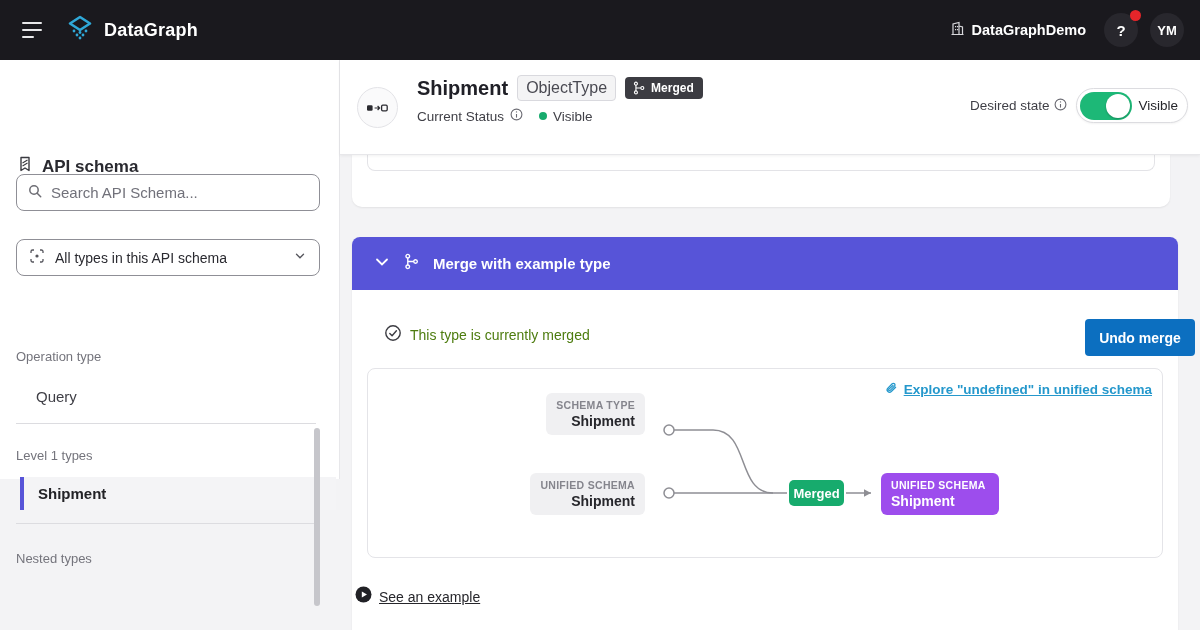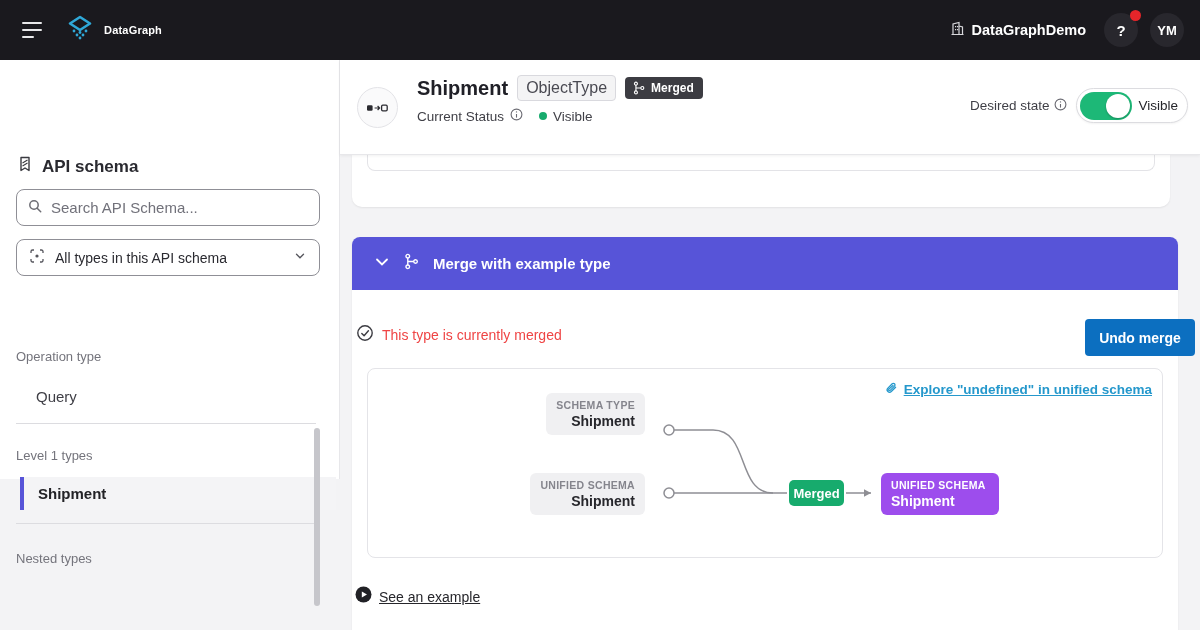--- a/index.html
+++ b/index.html
@@ -7,36 +7,36 @@
   body { font-family:"Liberation Sans","DejaVu Sans",sans-serif; }
   .page { position:relative; width:1200px; height:630px; background:#f3f3f5; overflow:hidden; }
 
   
   .topbar { position:absolute; left:0; top:0; width:1200px; height:60px; background:#1a191e;
             display:flex; align-items:center; padding:0 16px; z-index:30; }
   .hamburger { width:22px; height:16px; display:flex; flex-direction:column; justify-content:space-between; cursor:pointer; margin-left:6px; }
   .hamburger span { display:block; height:2px; background:#e8e8ea; border-radius:1px; }
   .hamburger span:nth-child(1){ width:20px; } .hamburger span:nth-child(2){ width:20px; } .hamburger span:nth-child(3){ width:12px; }
   .logo { margin-left:22px; }
-  .app-name { color:#fff; font-size:11px; font-weight:bold; margin-left:10px; letter-spacing:.2px; }
+  .app-name { color:#fff; font-size:18px; font-weight:bold; margin-left:10px; letter-spacing:.2px; }
   .topbar-right { margin-left:auto; display:flex; align-items:center; }
   .org-name { color:#fff; font-size:14.5px; font-weight:bold; margin-left:7px; }
   .help-btn { position:relative; width:34px; height:34px; border-radius:50%; background:#28272d;
               color:#fff; font-size:15px; font-weight:bold; display:flex; align-items:center; justify-content:center;
               margin-left:18px; cursor:pointer; }
   .help-dot { position:absolute; top:-3px; right:-3px; width:11px; height:11px; border-radius:50%; background:#e5252a; }
   .avatar { width:34px; height:34px; border-radius:50%; background:#28272d; color:#fff; font-size:13px; font-weight:bold;
             display:flex; align-items:center; justify-content:center; margin-left:12px; cursor:pointer; }
 
   
   .sidebar { position:absolute; left:0; top:60px; width:340px; height:419px; background:#fff;
              border-right:1px solid #e7e7ea; }
   .sb-title { position:absolute; left:16px; top:95px; display:flex; align-items:center; gap:8px;
               font-size:17px; font-weight:bold; color:#2a2a30; }
-  .sb-search { position:absolute; left:16px; top:129px; width:304px; height:37px; border:1px solid #8f8f96;
+  .sb-search { position:absolute; left:16px; top:114px; width:304px; height:37px; border:1px solid #8f8f96;
                border-radius:8px; background:#fff; display:flex; align-items:center; padding:0 10px; gap:8px; }
   .sb-search input { border:none; outline:none; flex:1; font-size:15px; color:#3a3a40; font-family:inherit; background:transparent; }
   .sb-search input::placeholder { color:#71717a; }
   .sb-filter { position:absolute; left:16px; top:179px; width:304px; height:37px; border:1px solid #8f8f96;
                border-radius:8px; background:#fff; display:flex; align-items:center; padding:0 12px; gap:10px; cursor:pointer; }
   .sb-filter .flabel { flex:1; font-size:14px; color:#2a2a30; }
   .sb-label { position:absolute; left:16px; font-size:13px; color:#74747c; }
   .sb-item { position:absolute; left:12px; width:316px; padding:8px 0 8px 16px; font-size:15px; color:#3f3f46; cursor:pointer;margin-left:8px; }
   .sb-item.selected { background:#f4f4f6; border-left:4px solid #5754d8; padding-left:14px; font-weight:bold; color:#222226; }
   .sb-divider { position:absolute; left:16px; width:300px; height:1px; background:#dcdce0; }
@@ -67,22 +67,22 @@
   .partial-card { position:absolute; left:352px; top:155px; width:818px; height:52px; background:#fff;
                   border-radius:0 0 10px 10px; box-shadow:0 1px 2px rgba(0,0,0,.07); }
   .partial-inner { position:absolute; left:15px; top:0; width:788px; height:16px;
                    border:1px solid #e3e3e7; border-top:none; border-radius:0 0 8px 8px; }
 
   .merge-card { position:absolute; left:352px; top:237px; width:826px; height:400px; background:#fff;
                 border-radius:8px; box-shadow:0 1px 2px rgba(0,0,0,.07); }
   .merge-banner { position:absolute; left:0; top:0; width:826px; height:53px; background:#5754d8;
                   border-radius:8px 8px 0 0; display:flex; align-items:center; padding-left:22px; gap:13px; cursor:pointer; }
   .merge-banner .btitle { color:#fff; font-size:15px; font-weight:bold; }
-  .status-row { position:absolute; left:4px; top:87px; display:flex; align-items:center; gap:8px;
-                font-size:14px; color:#ef4444; }
+  .status-row { position:absolute; left:32px; top:87px; display:flex; align-items:center; gap:8px;
+                font-size:14px; color:#4d7c0f; }
   .undo-btn { position:absolute; left:701px; top:82px; width:110px; height:37px; background:#0c6fc0; color:#fff;
               font-size:14px; font-weight:bold; border:none; border-radius:4px; cursor:pointer; font-family:inherit;margin-left:32px; }
   .diagram-box { position:absolute; left:15px; top:131px; width:796px; height:190px; border:1px solid #e4e4e8;
                  border-radius:8px; background:#fff; }
   .explore-link { position:absolute; top:12px; right:10px; display:flex; align-items:center; gap:6px;
                   font-size:13.5px; color:#2598cc; cursor:pointer; }
   .explore-link .ltext { text-decoration:underline; font-weight:bold; }
   .node-box { position:absolute; background:#f0f0f2; border-radius:6px; padding:6px 10px; text-align:right; }
   .node-label { font-size:10.5px; font-weight:bold; color:#85858d; letter-spacing:.3px; }
   .node-name { font-size:14px; font-weight:bold; color:#26262b; margin-top:2px; }

